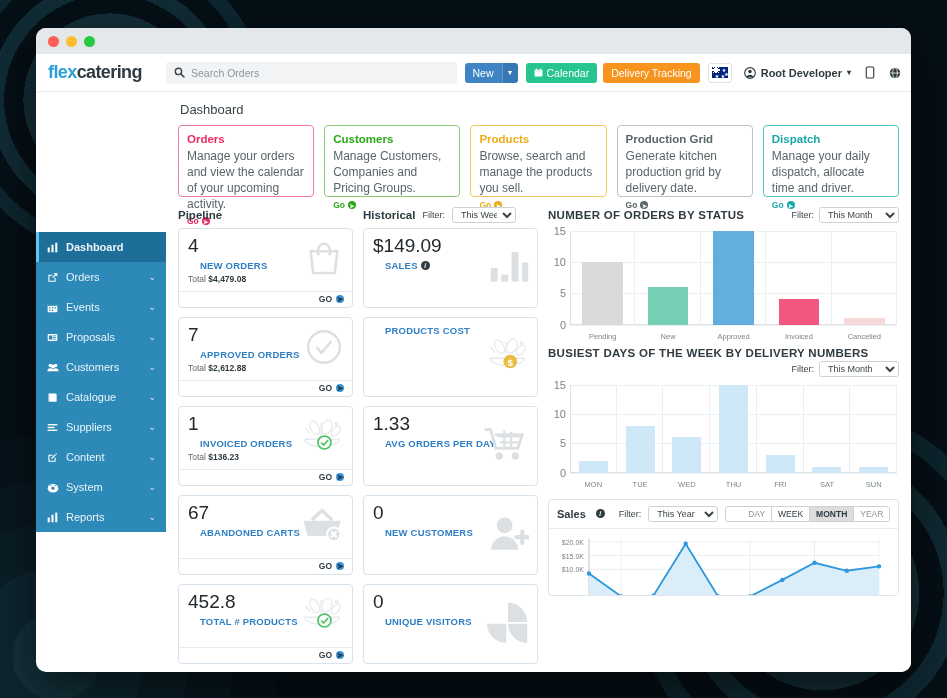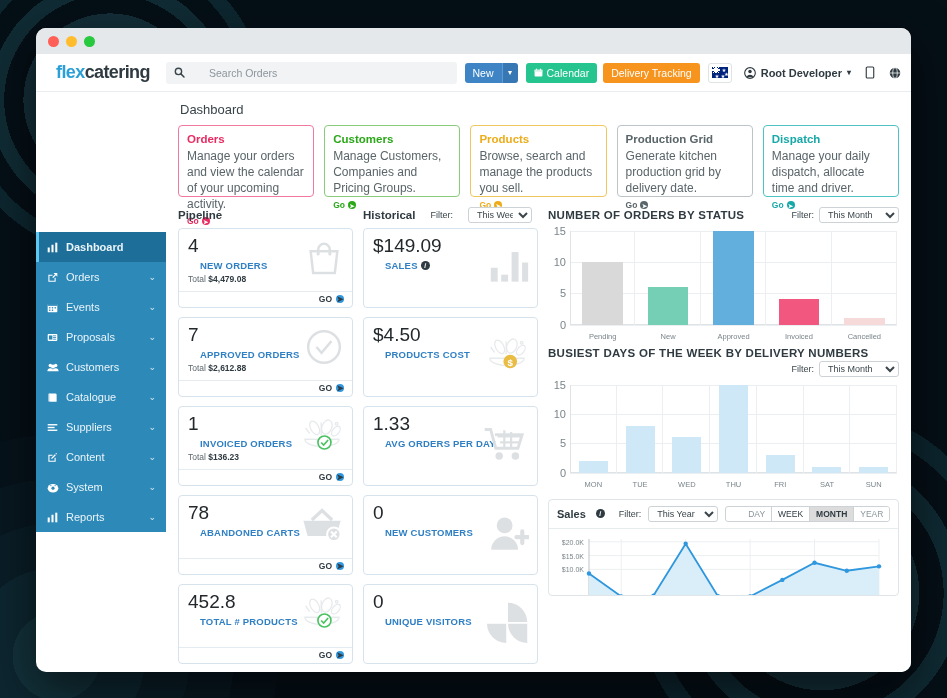--- a/index.html
+++ b/index.html
@@ -43,26 +43,26 @@
   .dot { width: 11px; height: 11px; border-radius: 50%; }
   .dot.red { background: #ff5f56; }
   .dot.yellow { background: #ffbd2e; }
   .dot.green { background: #27c93f; }
 
   
   .appheader {
     height: 38px; background: #fff; display: flex; align-items: center;
     padding: 0 10px 0 0; flex: 0 0 auto; border-bottom: 1px solid #e9edf0;
   }
-  .logo { width: 130px; padding-left: 20px; font-size: 18px; font-weight: bold; letter-spacing: -.6px; }
+  .logo { width: 130px; padding-left: 12px; font-size: 18px; font-weight: bold; letter-spacing: -.6px; }
   .logo .flex { color: #2b9fd8; }
   .logo .cat { color: #2f3a41; }
   .searchbox {
     flex: 1; max-width: 300px; height: 22px; background: #f1f3f5; border-radius: 3px;
-    display: flex; align-items: center; padding: 0 8px; gap: 24px; margin-right: 8px;
+    display: flex; align-items: center; padding: 0 8px; gap: 6px; margin-right: 8px;
   }
   .searchbox svg { flex: 0 0 auto; }
   .searchbox input {
     border: none; background: transparent; outline: none; font-size: 10.5px;
     color: #545d63; width: 100%; font-family: "Liberation Sans", sans-serif;
   }
   .searchbox input::placeholder { color: #8b959b; }
   .btn { font-size: 10.5px; border-radius: 3px; height: 20px; display: inline-flex;
          align-items: center; padding: 0 8px; color: #fff; cursor: pointer; white-space: nowrap; }
   .btn-new { background: #3f85c6; border-radius: 3px 0 0 3px; }
@@ -106,21 +106,21 @@
   .tcard p { font-size: 12px; color: #5a6569; line-height: 1.35; }
   .tcard .go { font-size: 8.5px; font-weight: bold; margin-top: 4px; display: flex; align-items: center; gap: 3px; cursor: pointer; }
   .go-dot { width: 8px; height: 8px; border-radius: 50%; display: inline-flex;
             align-items: center; justify-content: center; color: #fff; font-size: 6px; }
 
   
   .maingrid { display: flex; gap: 10px; }
   .leftcol { width: 360px; flex: 0 0 auto; display: flex; gap: 10px; }
   .col { flex: 1; }
   .sectitle { font-size: 11.5px; color: #2f3a41; font-weight: bold; margin-bottom: 5px; height: 16px; display:flex; align-items:center; }
-  .filterrow { display: flex; align-items: center; gap: 15px; height: 16px; margin-bottom: 5px; }
+  .filterrow { display: flex; align-items: center; gap: 7px; height: 16px; margin-bottom: 5px; }
   .filterlbl { font-size: 9px; color: #3b464b; }
   select.flt { font-size: 9px; border: 1px solid #ccd2d6; border-radius: 3px; height: 16px;
                background: #fff; color: #3b464b; padding: 0 2px 0 4px;
                font-family: "Liberation Sans", sans-serif; cursor: pointer; }
 
   .stat { border: 1px solid #d6e3ec; border-radius: 4px; margin-bottom: 9px;
           background: #fff; position: relative; overflow: hidden; }
   .stat .inner { padding: 7px 9px 6px 9px; position: relative; min-height: 62px; }
   .stat .num { font-size: 19px; color: #22282b; line-height: 1; margin-bottom: 5px; }
   .stat .lbl { font-size: 9.5px; color: #2f7fc4; font-weight: bold; letter-spacing: .2px; padding-left: 12px; }
@@ -463,21 +463,21 @@
                         <path d="M26 31l3 3 5.5-6" fill="none" stroke="#3fbf57" stroke-width="2"></path>
                       </svg></span>
                   </div>
                   <div class="foot">
                     <span>GO</span>
                     <span class="go-dot" style="background:#2f97dd">➤</span>
                   </div>
                 </div>
                 <div class="stat">
                   <div class="inner">
-                    <div class="num">78</div>
+                    <div class="num">67</div>
                     <div class="lbl">ABANDONED CARTS</div>
                     <span class="ico-bg"><svg width="44" height="36" viewBox="0 0 52 42">
                         <path d="M4 16h44l-5 18H9z" fill="#dcdfe1"></path>
                         <path d="M14 15L26 4l12 11" fill="none" stroke="#dcdfe1" stroke-width="4"></path>
                         <circle cx="40" cy="32" r="8" fill="#dcdfe1" stroke="#fff" stroke-width="2.4"></circle>
                         <path d="M36.6 28.6l6.8 6.8M43.4 28.6l-6.8 6.8" stroke="#fff" stroke-width="2.4"></path>
                       </svg></span>
                   </div>
                   <div class="foot">
                     <span>GO</span>
@@ -522,21 +522,20 @@
                     <span class="ico-bg"><svg width="40" height="36" viewBox="0 0 46 40">
                         <rect x="2" y="22" width="8" height="16" fill="#dcdfe1"></rect>
                         <rect x="14" y="30" width="8" height="8" fill="#dcdfe1"></rect>
                         <rect x="26" y="4" width="8" height="34" fill="#dcdfe1"></rect>
                         <rect x="38" y="16" width="7" height="22" fill="#dcdfe1"></rect>
                       </svg></span>
                   </div>
                 </div>
                 <div class="stat">
                   <div class="inner" style="min-height:78px">
-                    <div class="num">$4.50</div>
                     <div class="lbl"><span>PRODUCTS COST</span></div>
                     <span class="ico-bg"><svg width="44" height="38" viewBox="0 0 54 46">
                         <g fill="none" stroke="#e6e9eb" stroke-width="1.6">
                           <ellipse cx="18" cy="13" rx="5" ry="9" transform="rotate(-28 18 13)"></ellipse>
                           <ellipse cx="33" cy="12" rx="6" ry="9" transform="rotate(22 33 12)"></ellipse>
                           <path d="M26 6v16M12 20c-3-3-5-7-5-7"></path>
                           <ellipse cx="44" cy="17" rx="4" ry="7" transform="rotate(38 44 17)"></ellipse>
                           <path d="M6 27a21 9 0 0 0 42 0z"></path>
                           <circle cx="45" cy="8" r="1.6"></circle>
                         </g>

